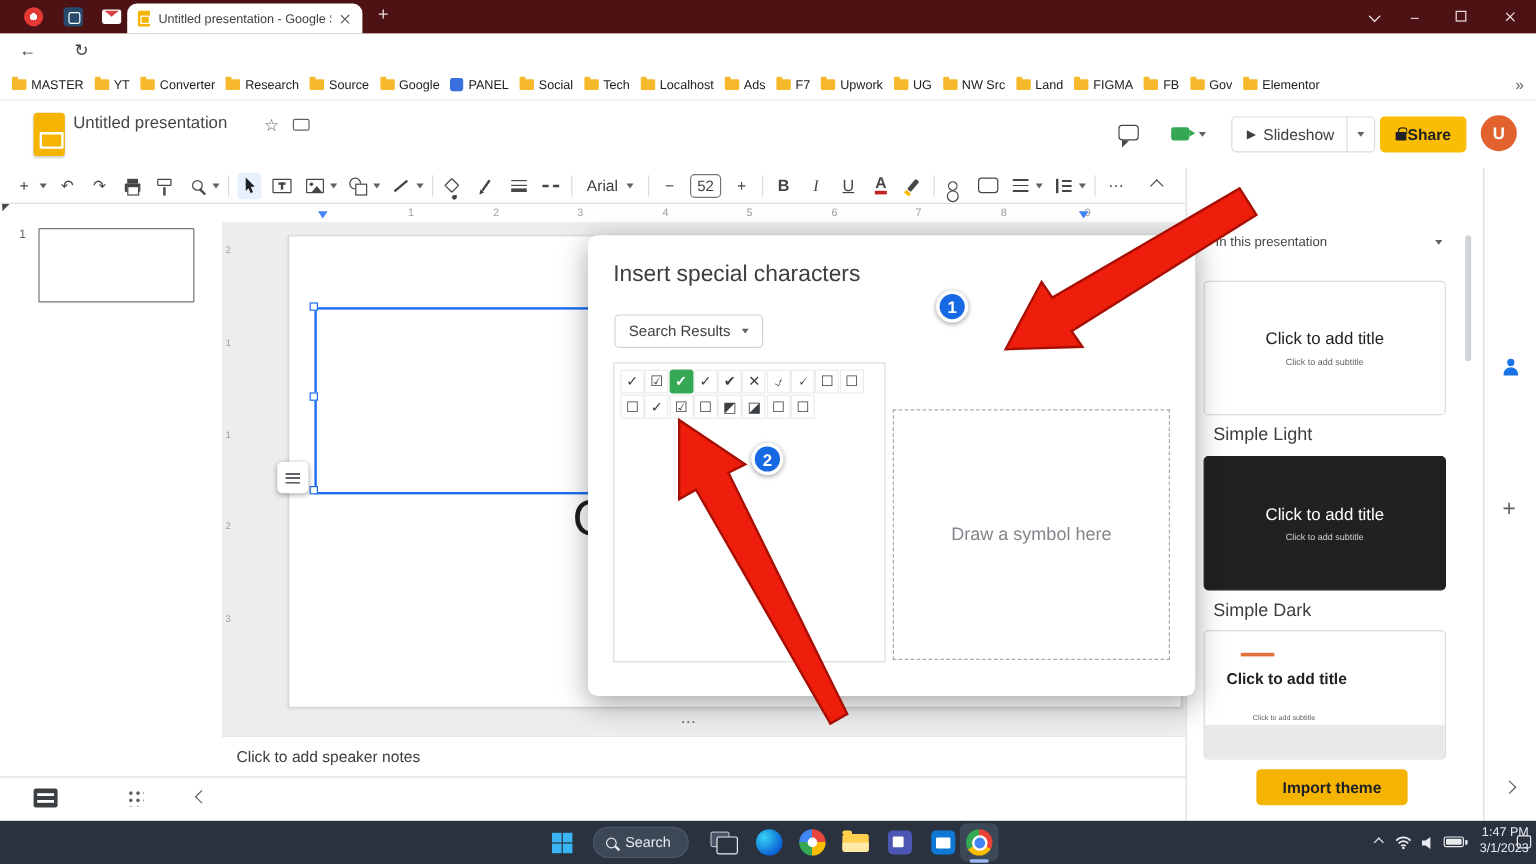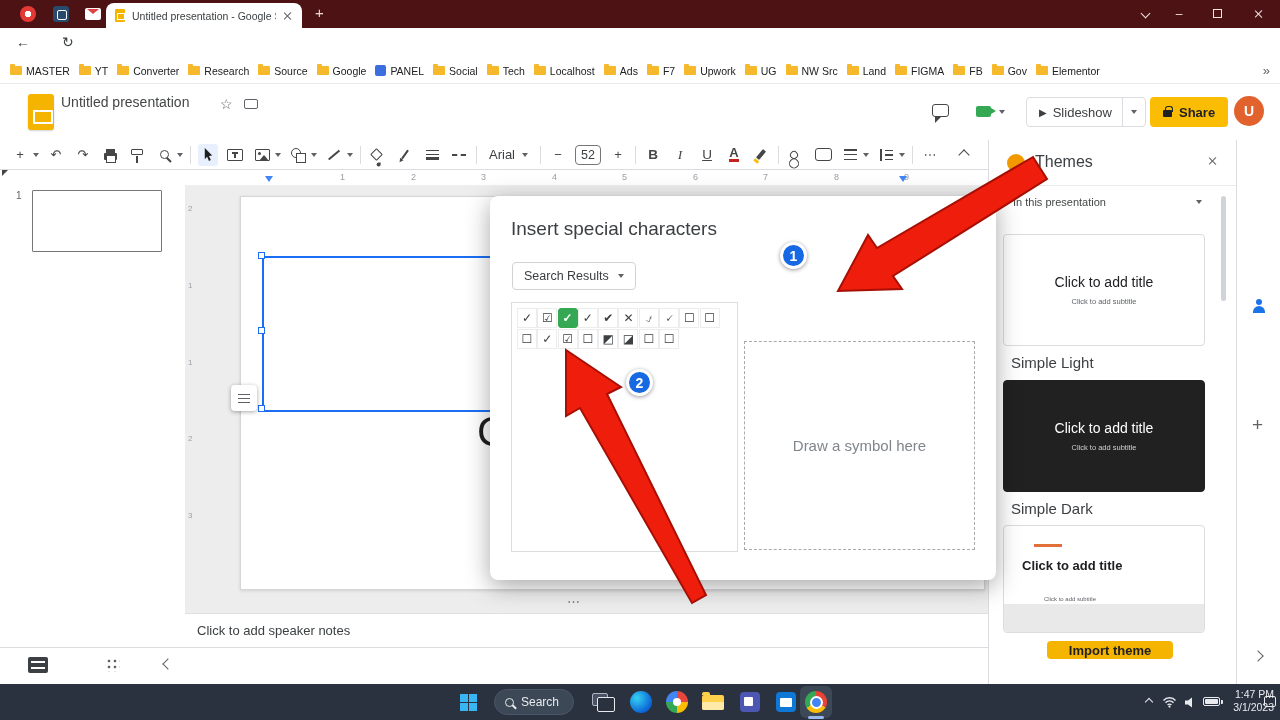--- a/index.html
+++ b/index.html
@@ -63,21 +63,21 @@
 .cmt::after{content:"";position:absolute;left:2px;bottom:-7px;border:3.5px solid transparent;border-top-color:#444746;border-left-color:#444746}
 .cam{position:absolute;left:976px;top:22px;width:15px;height:11px;background:#34a853;border-radius:2px}
 .cam::after{content:"";position:absolute;right:-5px;top:2px;border-top:3.5px solid transparent;border-bottom:3.5px solid transparent;border-left:5px solid #34a853}
 .tri{width:0;height:0;border-left:3.5px solid transparent;border-right:3.5px solid transparent;border-top:4px solid #5f6368}
 .camcaret{position:absolute;left:999px;top:26px}
 .ssbtn{position:absolute;left:1026px;top:13px;height:30px;display:flex;align-items:center;border:1px solid #dadce0;border-radius:4px;background:#fff}
 .ssbtn .play{font-size:10px;color:#3c4043;padding:0 6px 0 12px}
 .ssbtn .lbl{font-size:13px;color:#3c4043;padding-right:10px}
 .ssbtn .dvd{width:1px;height:28px;background:#dadce0}
 .ssbtn .seg{padding:0 8px;display:flex;align-items:center}
-.sharebtn{position:absolute;left:1150px;top:13px;height:30px;border-radius:4px;background:#fbbc04;display:flex;align-items:center;gap:7px;padding:0 13px}
+.sharebtn{position:absolute;left:1150px;top:13px;height:30px;border-radius:4px;background:#fbbc04;display:flex;align-items:center;gap:1px;padding:0 13px}
 .sharebtn .lk{width:9px;height:7px;background:#202124;border-radius:1px;position:relative;margin-top:3px}
 .sharebtn .lk::before{content:"";position:absolute;top:-4px;left:1.5px;width:6px;height:5px;border:1.5px solid #202124;border-bottom:none;border-radius:3px 3px 0 0}
 .sharebtn .lbl{font-size:13px;color:#202124;font-weight:bold}
 .av-lg{position:absolute;left:1234px;top:12px;width:30px;height:30px;border-radius:50%;background:#e2622e;color:#fff;font-size:14px;font-weight:bold;display:flex;align-items:center;justify-content:center}
 
 
 .tbar{position:absolute;left:0;top:140px;width:988px;height:30px;background:#fff;border-bottom:1px solid #dadce0;display:flex;align-items:center;gap:7px;padding:0 10px}
 .ti{width:20px;height:22px;display:flex;align-items:center;justify-content:center;border-radius:3px;flex:none;color:#444746;font-size:13px}
 .sep{width:1px;height:18px;background:#dadce0;flex:none}
 .tcaret{flex:none;margin-left:-4px}
@@ -181,21 +181,21 @@
 .tc-title{font-size:14px;color:#202124}
 .dark .tc-title{color:#fff}
 .tc-sub{font-size:7.5px;color:#5f6368}
 .dark .tc-sub{color:#cfcfcf}
 .tlabel{position:absolute;left:22px;font-size:15px;color:#3c4043}
 .tcard3{position:absolute;left:14px;top:385px;width:202px;height:108px;border:1px solid #dadce0;border-radius:4px;background:#fff;overflow:hidden}
 .tc3-accent{position:absolute;left:30px;top:18px;width:28px;height:3px;background:#e2703a}
 .tc3-title{position:absolute;left:18px;top:32px;font-size:13px;font-weight:bold;color:#202124}
 .tc3-sub{position:absolute;left:40px;top:70px;font-size:6px;color:#5f6368}
 .tc3-band{position:absolute;left:0;bottom:0;width:100%;height:28px;background:#e9e9e9}
-.importbtn{position:absolute;left:58px;top:501px;width:126px;height:18px;background:#f5b400;border-radius:4px;display:flex;align-items:center;justify-content:center;font-size:13px;font-weight:bold;color:#202124}
+.importbtn{position:absolute;left:58px;top:501px;width:126px;height:30px;background:#f5b400;border-radius:4px;display:flex;align-items:center;justify-content:center;font-size:13px;font-weight:bold;color:#202124}
 .th-scroll{position:absolute;left:232px;top:56px;width:5px;height:105px;background:#d0d4d9;border-radius:3px}
 
 
 .strip{position:absolute;left:1236px;top:140px;width:44px;height:544px;background:#fff;border-left:1px solid #dadce0;z-index:10}
 .sic{position:absolute;left:12px}
 .cal{width:20px;height:20px;border-radius:4px;background:#1a73e8;position:relative}
 .cal::after{content:"";position:absolute;left:4px;top:6px;width:12px;height:11px;background:#fff;border-radius:1px}
 .keep{width:20px;height:20px;border-radius:4px;background:#fbbc04;position:relative}
 .keep::after{content:"";position:absolute;left:6px;top:4px;width:8px;height:8px;border-radius:50%;background:#fff}
 .tsk{width:20px;height:20px;border-radius:50%;background:#1a73e8;position:relative}
@@ -545,25 +545,20 @@
       <span class="gcell">☐</span>
       <span class="gcell">☐</span>
     </div>
   </div>
   <div class="drawbox">
     <span class="drawhint">Draw a symbol here</span>
   </div>
 </div>
 
 <div class="themes">
-  <div class="th-hdr">
-    <span class="thico"></span>
-    <span class="th-title">Themes</span>
-    <span class="xic th-x"></span>
-  </div>
   <span class="th-sec">In this presentation</span>
   <span class="tri th-seccaret"></span>
   <div class="tcard" style="top:94px">
     <span class="tc-title">Click to add title</span>
     <span class="tc-sub">Click to add subtitle</span>
   </div>
   <span class="tlabel" style="top:214px">Simple Light</span>
   <div class="tcard dark" style="top:240px">
     <span class="tc-title">Click to add title</span>
     <span class="tc-sub">Click to add subtitle</span>

